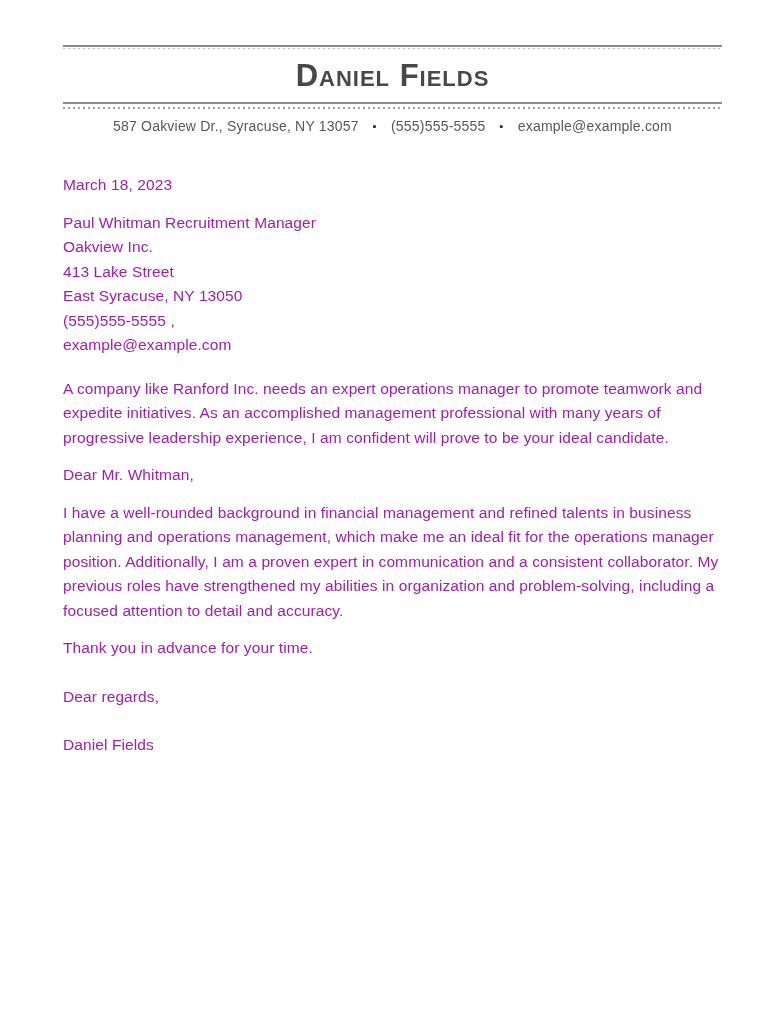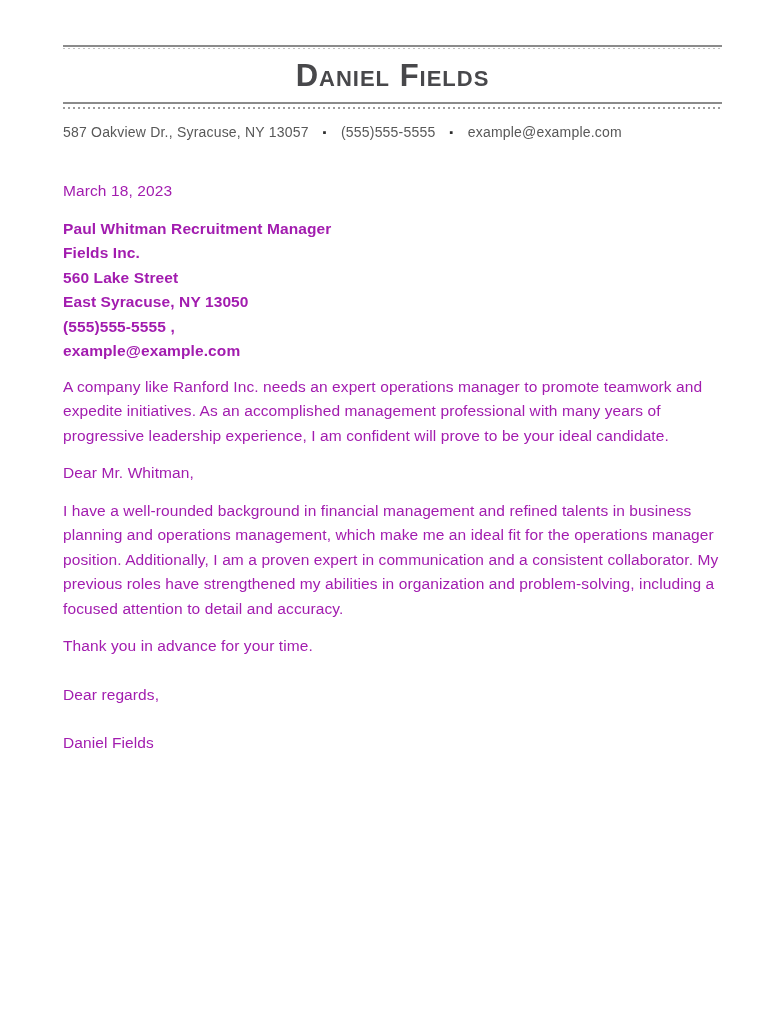--- a/index.html
+++ b/index.html
@@ -43,21 +43,22 @@
     margin: 0;
     padding: 9px 0 8px 0;
     text-align: center;
     font-size: 31px;
     font-weight: bold;
     font-variant: small-caps;
     letter-spacing: 1px;
     color: #48484b;
   }
   .contact {
-    margin-top: 15px;
+    margin-top: 9px;
+    text-align: center;
     font-size: 14px;
     letter-spacing: 0.2px;
     color: #585858;
   }
   .contact .bullet {
     display: inline-block;
     margin: 0 10px;
     font-size: 11px;
     color: #2b2b2b;
     vertical-align: 1px;
@@ -68,22 +69,21 @@
     margin: 39px 62px 0 63px;
     font-size: 15.5px;
     line-height: 24.5px;
     letter-spacing: 0.1px;
     color: #a21caf;
   }
   .letter-body p {
     margin: 0 0 13px 0;
   }
   .recipient {
-    margin: 0 0 11px 0;
-    font-weight: bold;
+    margin: 0 0 19px 0;
   }
   .thanks, .closing {
     margin-bottom: 24px !important;
   }
   .signature {
     margin-bottom: 0 !important;
   }
 </style>
 </head>
 <body>
@@ -110,22 +110,22 @@
       <span class="bullet">▪</span>
       <span>example@example.com</span>
     </div>
   </header>
 
   <main class="letter-body">
     <p class="date">March 18, 2023</p>
 
     <div class="recipient">
       <div>Paul Whitman Recruitment Manager</div>
-      <div>Fields Inc.</div>
-      <div>560 Lake Street</div>
+      <div>Oakview Inc.</div>
+      <div>413 Lake Street</div>
       <div>East Syracuse, NY 13050</div>
       <div>(555)555-5555 ,</div>
       <div>example@example.com</div>
     </div>
 
     <p>A company like Ranford Inc. needs an expert operations manager to promote teamwork and expedite initiatives. As an accomplished management professional with many years of progressive leadership experience, I am confident will prove to be your ideal candidate.</p>
 
     <p>Dear Mr. Whitman,</p>
     <p>I have a well-rounded background in financial management and refined talents in business planning and operations management, which make me an ideal fit for the operations manager position. Additionally, I am a proven expert in communication and a consistent collaborator. My previous roles have strengthened my abilities in organization and problem-solving, including a focused attention to detail and accuracy.</p>
 

